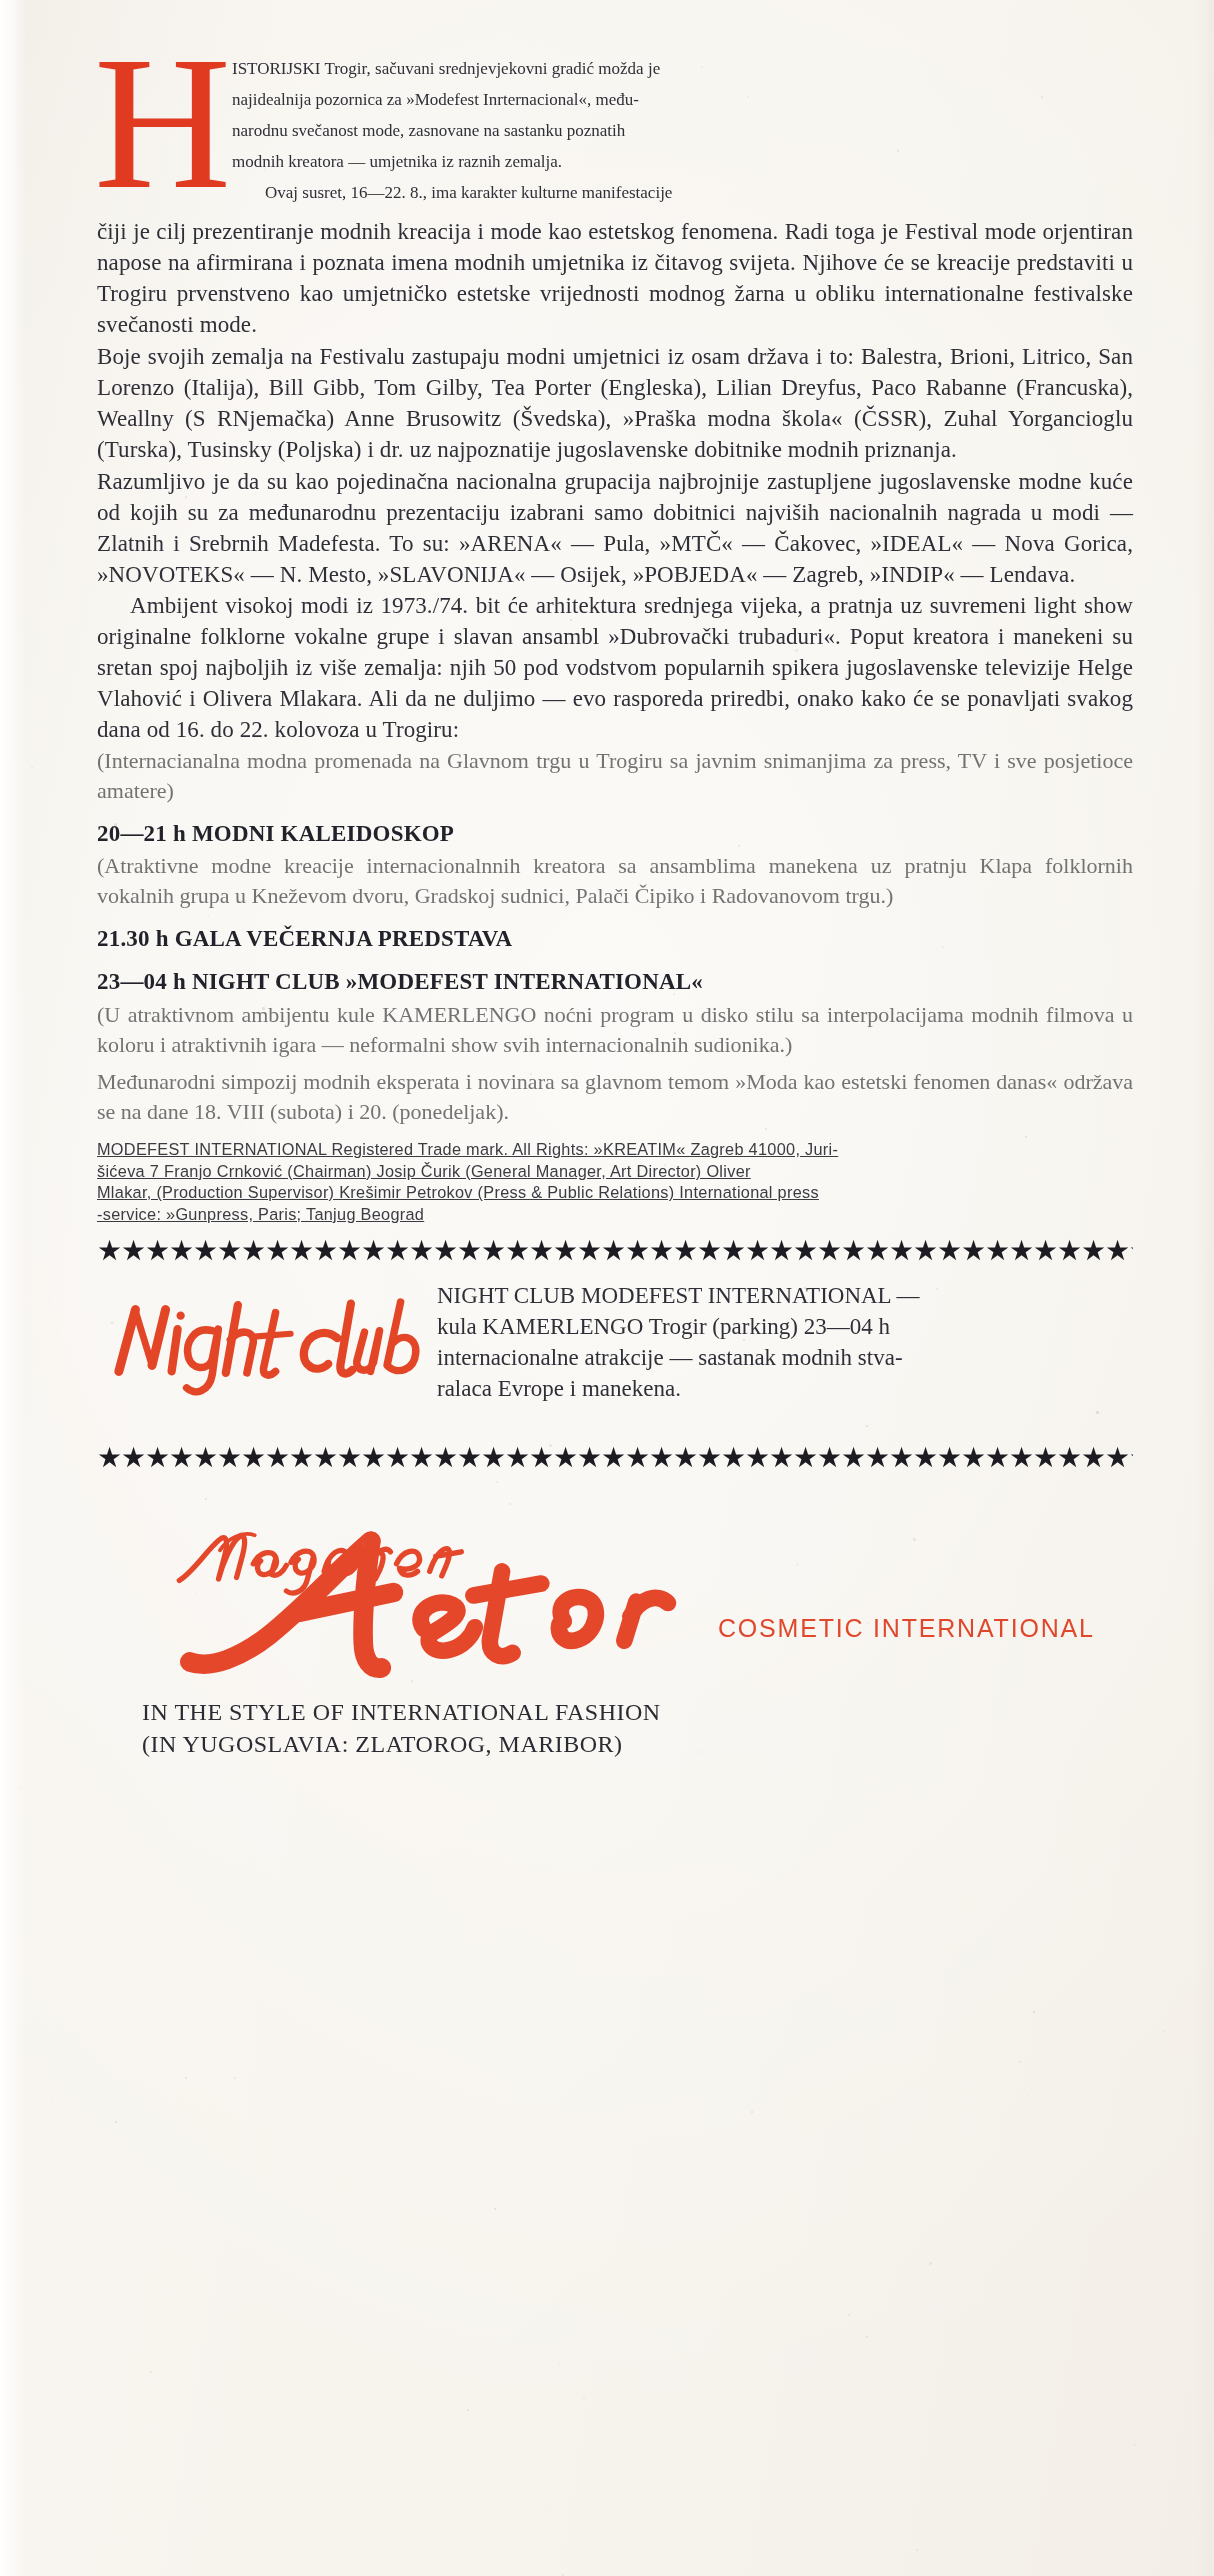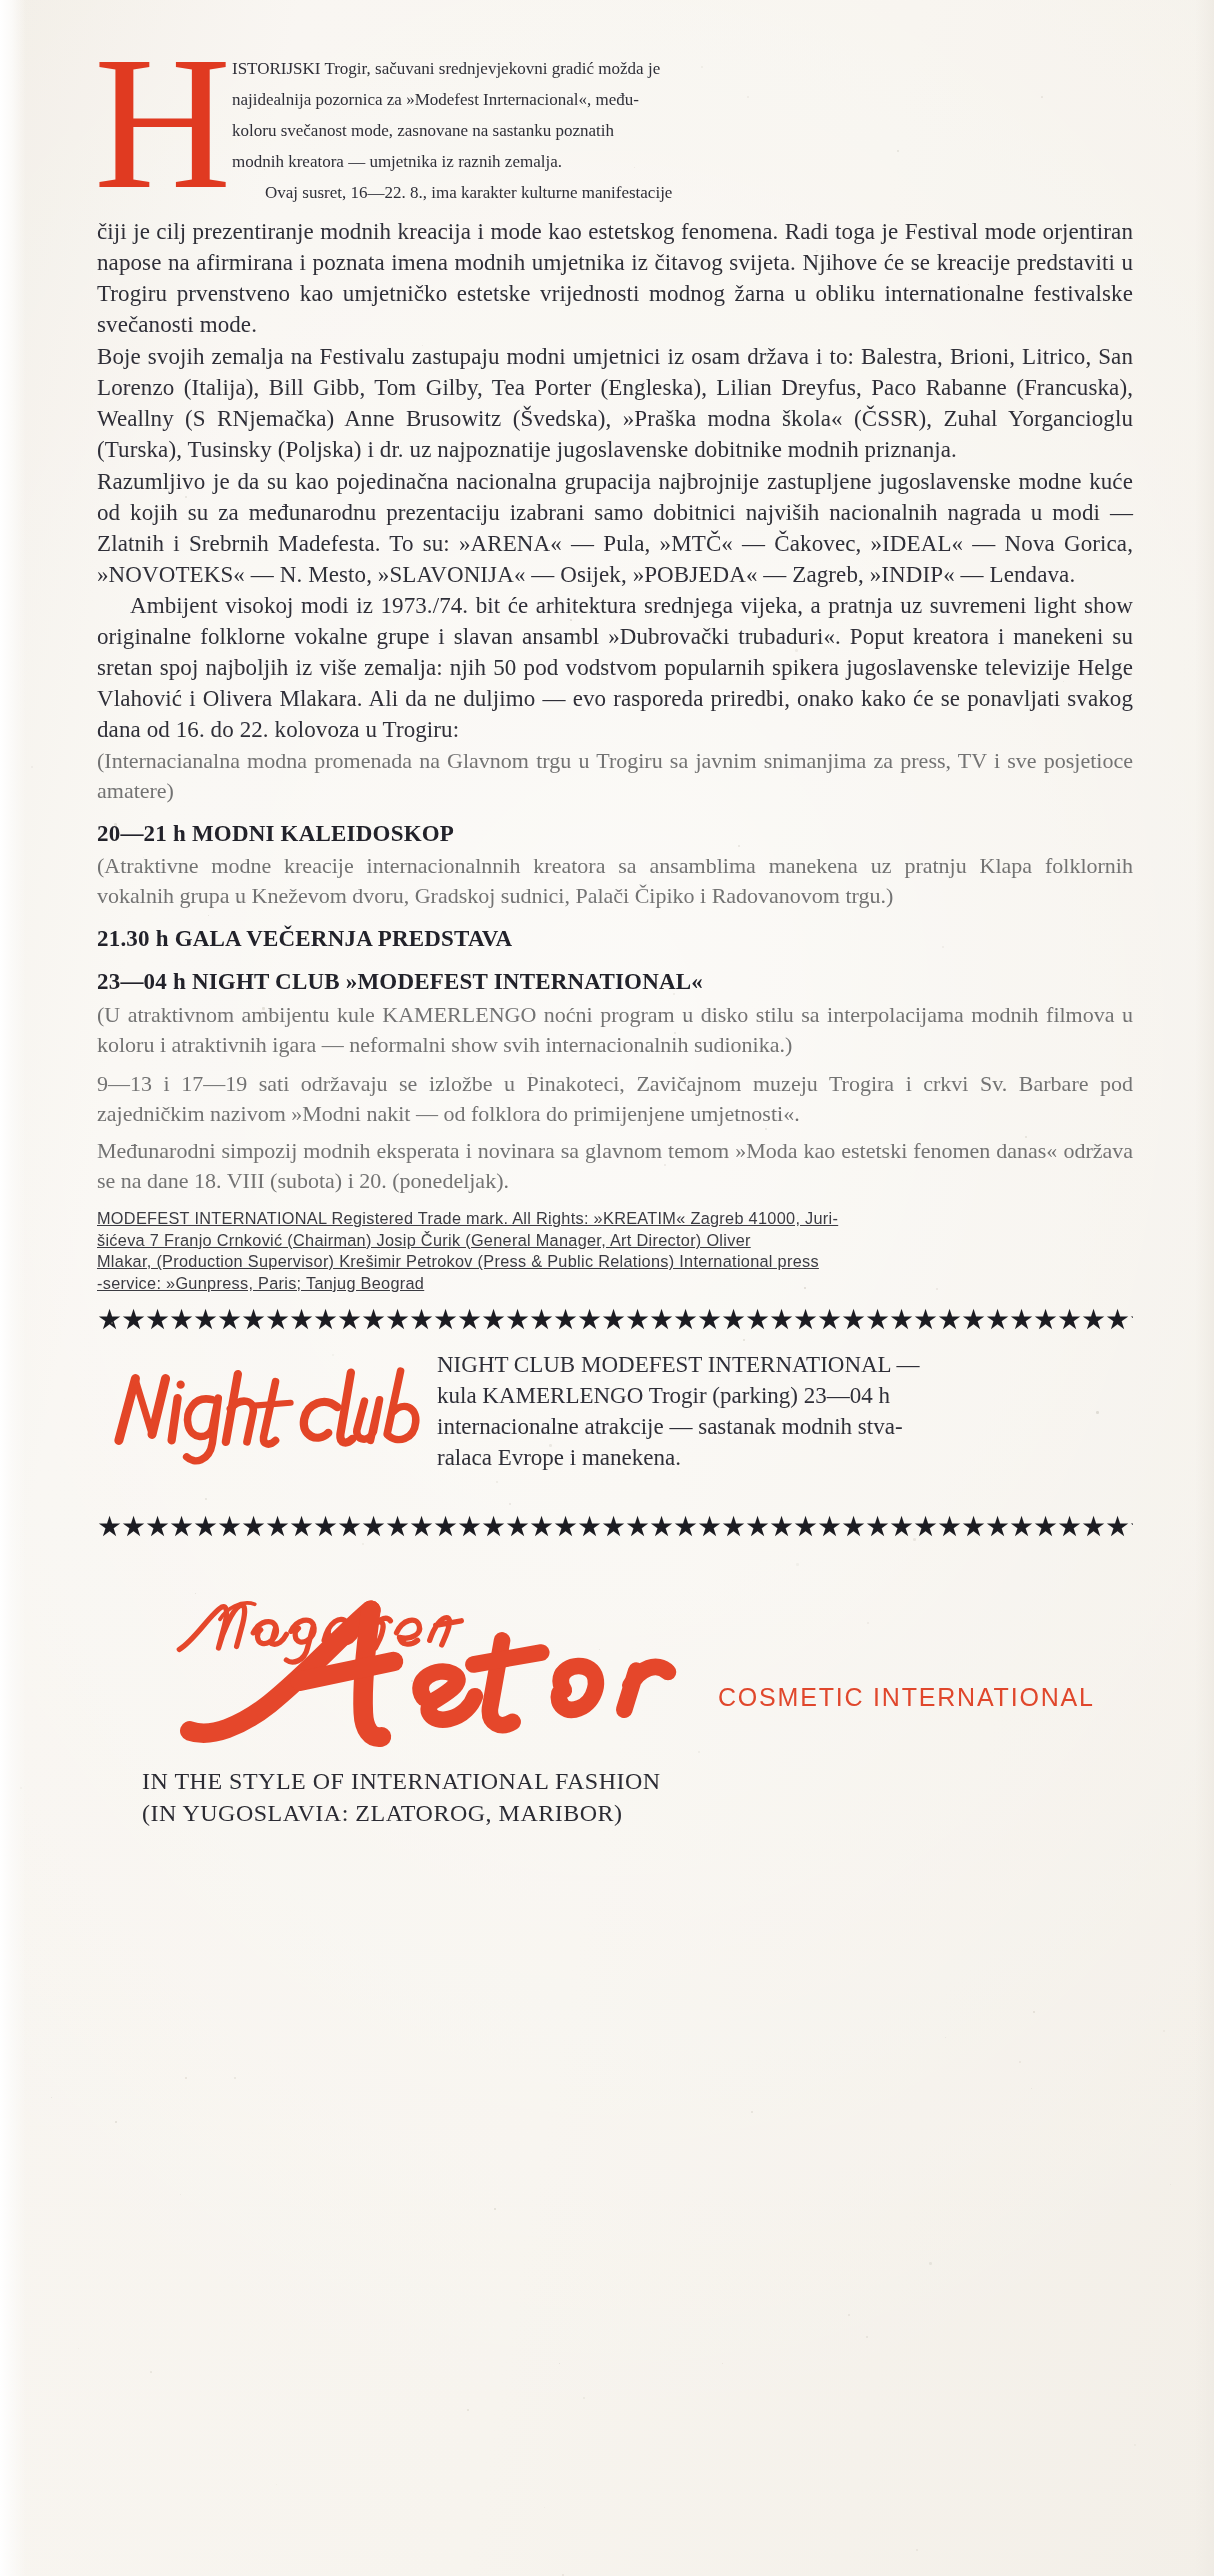--- a/index.html
+++ b/index.html
@@ -189,42 +189,41 @@
 <div class="edge-right"></div>
 
 <div class="sheet">
   <div class="col">
 
     <div class="intro">
       <div class="dropcap">H</div>
       <div class="intro-lines">
         <div>ISTORIJSKI Trogir, sačuvani srednjevjekovni gradić možda je</div>
         <div>najidealnija pozornica za »Modefest Inrternacional«, među-</div>
-        <div>koloru svečanost mode, zasnovane na sastanku poznatih</div>
+        <div>narodnu svečanost mode, zasnovane na sastanku poznatih</div>
         <div class="last">modnih kreatora — umjetnika iz raznih zemalja.</div>
         <div class="last" style="text-indent:33px;">Ovaj susret, 16—22. 8., ima karakter kulturne manifestacije</div>
       </div>
     </div>
 
     <p class="body-text">čiji je cilj prezentiranje modnih kreacija i mode kao estetskog fenomena. Radi toga je Festival mode orjentiran napose na afirmirana i poznata imena modnih umjetnika iz čitavog svijeta. Njihove će se kreacije predstaviti u Trogiru prvenstveno kao umjetničko estetske vrijednosti modnog žarna u obliku internationalne festivalske svečanosti mode.</p>
     <p class="body-text">Boje svojih zemalja na Festivalu zastupaju modni umjetnici iz osam država i to: Balestra, Brioni, Litrico, San Lorenzo (Italija), Bill Gibb, Tom Gilby, Tea Porter (Engleska), Lilian Dreyfus, Paco Rabanne (Francuska), Weallny (S RNjemačka) Anne Brusowitz (Švedska), »Praška modna škola« (ČSSR), Zuhal Yorgancioglu (Turska), Tusinsky (Poljska) i dr. uz najpoznatije jugoslavenske dobitnike modnih priznanja.</p>
     <p class="body-text">Razumljivo je da su kao pojedinačna nacionalna grupacija najbrojnije zastupljene jugoslavenske modne kuće od kojih su za međunarodnu prezentaciju izabrani samo dobitnici najviših nacionalnih nagrada u modi — Zlatnih i Srebrnih Madefesta. To su: »ARENA« — Pula, »MTČ« — Čakovec, »IDEAL« — Nova Gorica, »NOVOTEKS« — N. Mesto, »SLAVONIJA« — Osijek, »POBJEDA« — Zagreb, »INDIP« — Lendava.</p>
     <p class="body-text indent">Ambijent visokoj modi iz 1973./74. bit će arhitektura srednjega vijeka, a pratnja uz suvremeni light show originalne folklorne vokalne grupe i slavan ansambl »Dubrovački trubaduri«. Poput kreatora i manekeni su sretan spoj najboljih iz više zemalja: njih 50 pod vodstvom popularnih spikera jugoslavenske televizije Helge Vlahović i Olivera Mlakara. Ali da ne duljimo — evo rasporeda priredbi, onako kako će se ponavljati svakog dana od 16. do 22. kolovoza u Trogiru:</p>
 
     <p class="prog-body">(Internacianalna modna promenada na Glavnom trgu u Trogiru sa javnim snimanjima za press, TV i sve posjetioce amatere)</p>
 
     <div class="prog-head">20—21 h MODNI KALEIDOSKOP</div>
     <p class="prog-body">(Atraktivne modne kreacije internacionalnnih kreatora sa ansamblima manekena uz pratnju Klapa folklornih vokalnih grupa u Kneževom dvoru, Gradskoj sudnici, Palači Čipiko i Radovanovom trgu.)</p>
 
     <div class="prog-head">21.30 h GALA VEČERNJA PREDSTAVA</div>
 
     <div class="prog-head">23—04 h NIGHT CLUB »MODEFEST INTERNATIONAL«</div>
     <p class="prog-body">(U atraktivnom ambijentu kule KAMERLENGO noćni program u disko stilu sa interpolacijama modnih filmova u koloru i atraktivnih igara — neformalni show svih internacionalnih sudionika.)</p>
 
-    <p class="prog-body" style="margin-top:9px;">9—13 i 17—19 sati održavaju se izložbe u Pinakoteci, Zavičajnom muzeju Trogira i crkvi Sv. Barbare pod zajedničkim nazivom »Modni nakit — od folklora do primijenjene umjetnosti«.</p>
     <p class="prog-body" style="margin-top:7.6px;">Međunarodni simpozij modnih eksperata i novinara sa glavnom temom »Moda kao estetski fenomen danas« održava se na dane 18. VIII (subota) i 20. (ponedeljak).</p>
 
     <div class="imprint">
       <div>MODEFEST INTERNATIONAL Registered Trade mark. All Rights: »KREATIM« Zagreb 41000, Juri-</div>
       <div>šićeva 7 Franjo Crnković (Chairman) Josip Čurik (General Manager, Art Director) Oliver</div>
       <div>Mlakar, (Production Supervisor) Krešimir Petrokov (Press &amp; Public Relations) International press</div>
       <div>-service: »Gunpress, Paris; Tanjug Beograd</div>
     </div>
 
     <div class="star-rule">★★★★★★★★★★★★★★★★★★★★★★★★★★★★★★★★★★★★★★★★★★★★★★</div>

